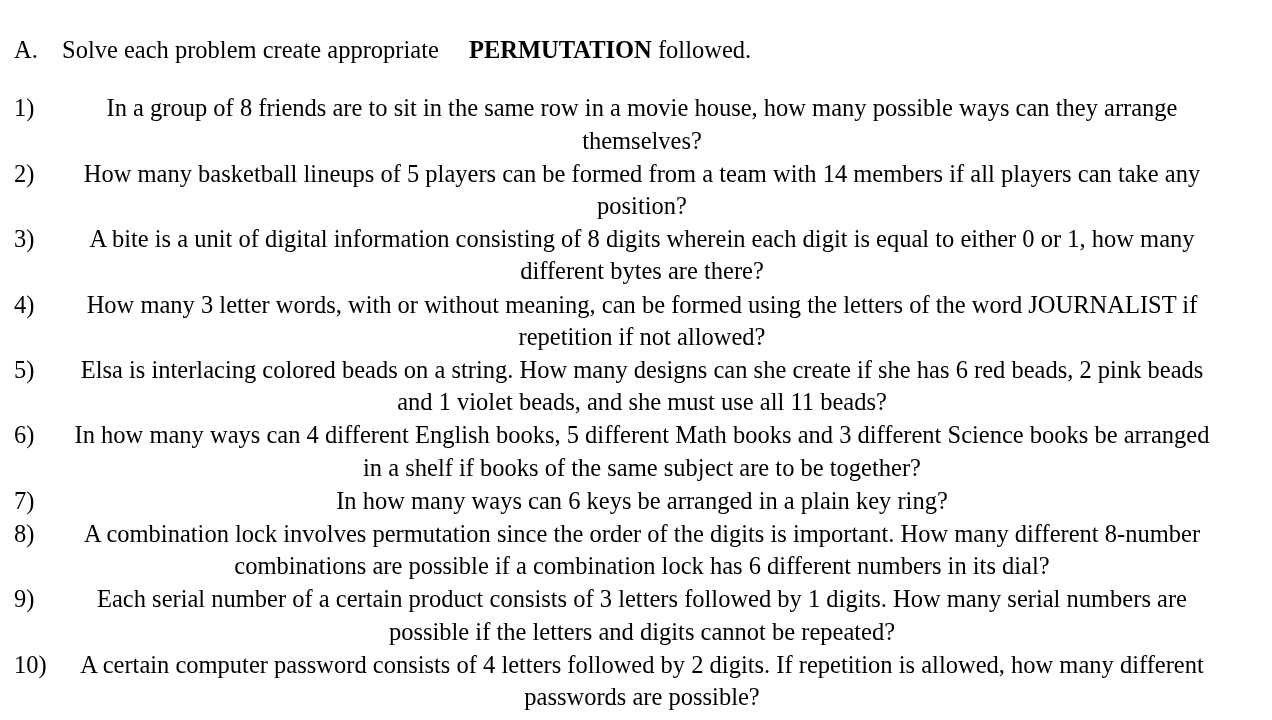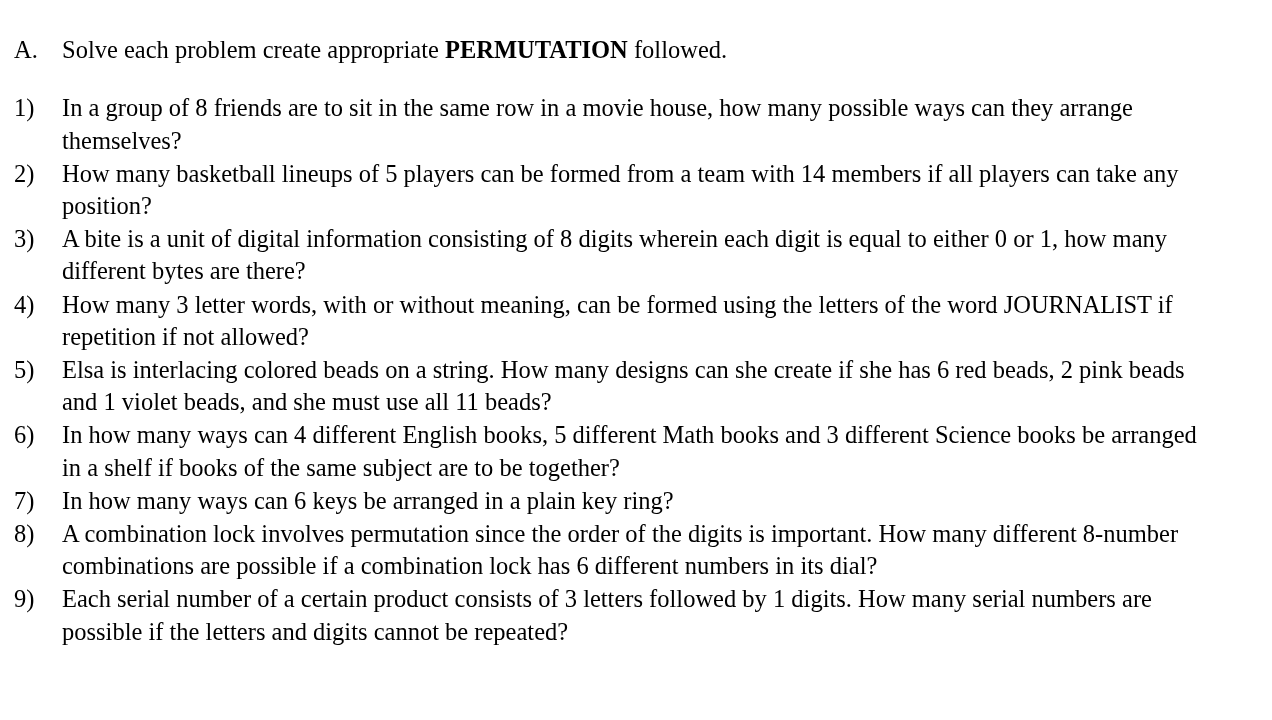--- a/index.html
+++ b/index.html
@@ -34,20 +34,21 @@
     width: 52px;
     flex: 0 0 52px;
     padding-left: 4px;
     box-sizing: border-box;
   }
   .section-heading .heading-text {
     flex: 1 1 auto;
   }
   .section-heading .heading-text b {
     font-weight: bold;
+    margin-left: 24px;
   }
 
   
   .question-list {
     display: block;
   }
   .q-item {
     display: flex;
     align-items: flex-start;
     font-size: 24.5px;
@@ -57,21 +58,21 @@
   .q-item .q-num {
     width: 52px;
     flex: 0 0 52px;
     padding-left: 4px;
     box-sizing: border-box;
     white-space: nowrap;
   }
   .q-item .q-text {
     flex: 1 1 auto;
     padding-right: 20px;
-    text-align: left;
+    text-align: center;
   }
 </style>
 </head>
 <body>
 
 <div class="page">
 
   <div class="section-heading">
     <div class="marker">A.</div>
     <div class="heading-text"><span>Solve each problem create appropriate </span><b>PERMUTATION</b><span> followed.</span></div>
@@ -117,15 +118,19 @@
     <div class="q-item">
       <div class="q-num">8)</div>
       <div class="q-text">A combination lock involves permutation since the order of the digits is important. How many different 8-number combinations are possible if a combination lock has 6 different numbers in its dial?</div>
     </div>
 
     <div class="q-item">
       <div class="q-num">9)</div>
       <div class="q-text">Each serial number of a certain product consists of 3 letters followed by 1 digits. How many serial numbers are possible if the letters and digits cannot be repeated?</div>
     </div>
 
+    <div class="q-item">
+      <div class="q-num">10)</div>
+      <div class="q-text">A certain computer password consists of 4 letters followed by 2 digits. If repetition is allowed, how many different passwords are possible?</div>
+    </div>
 
   </div>
 </div>
 
 </body></html>

